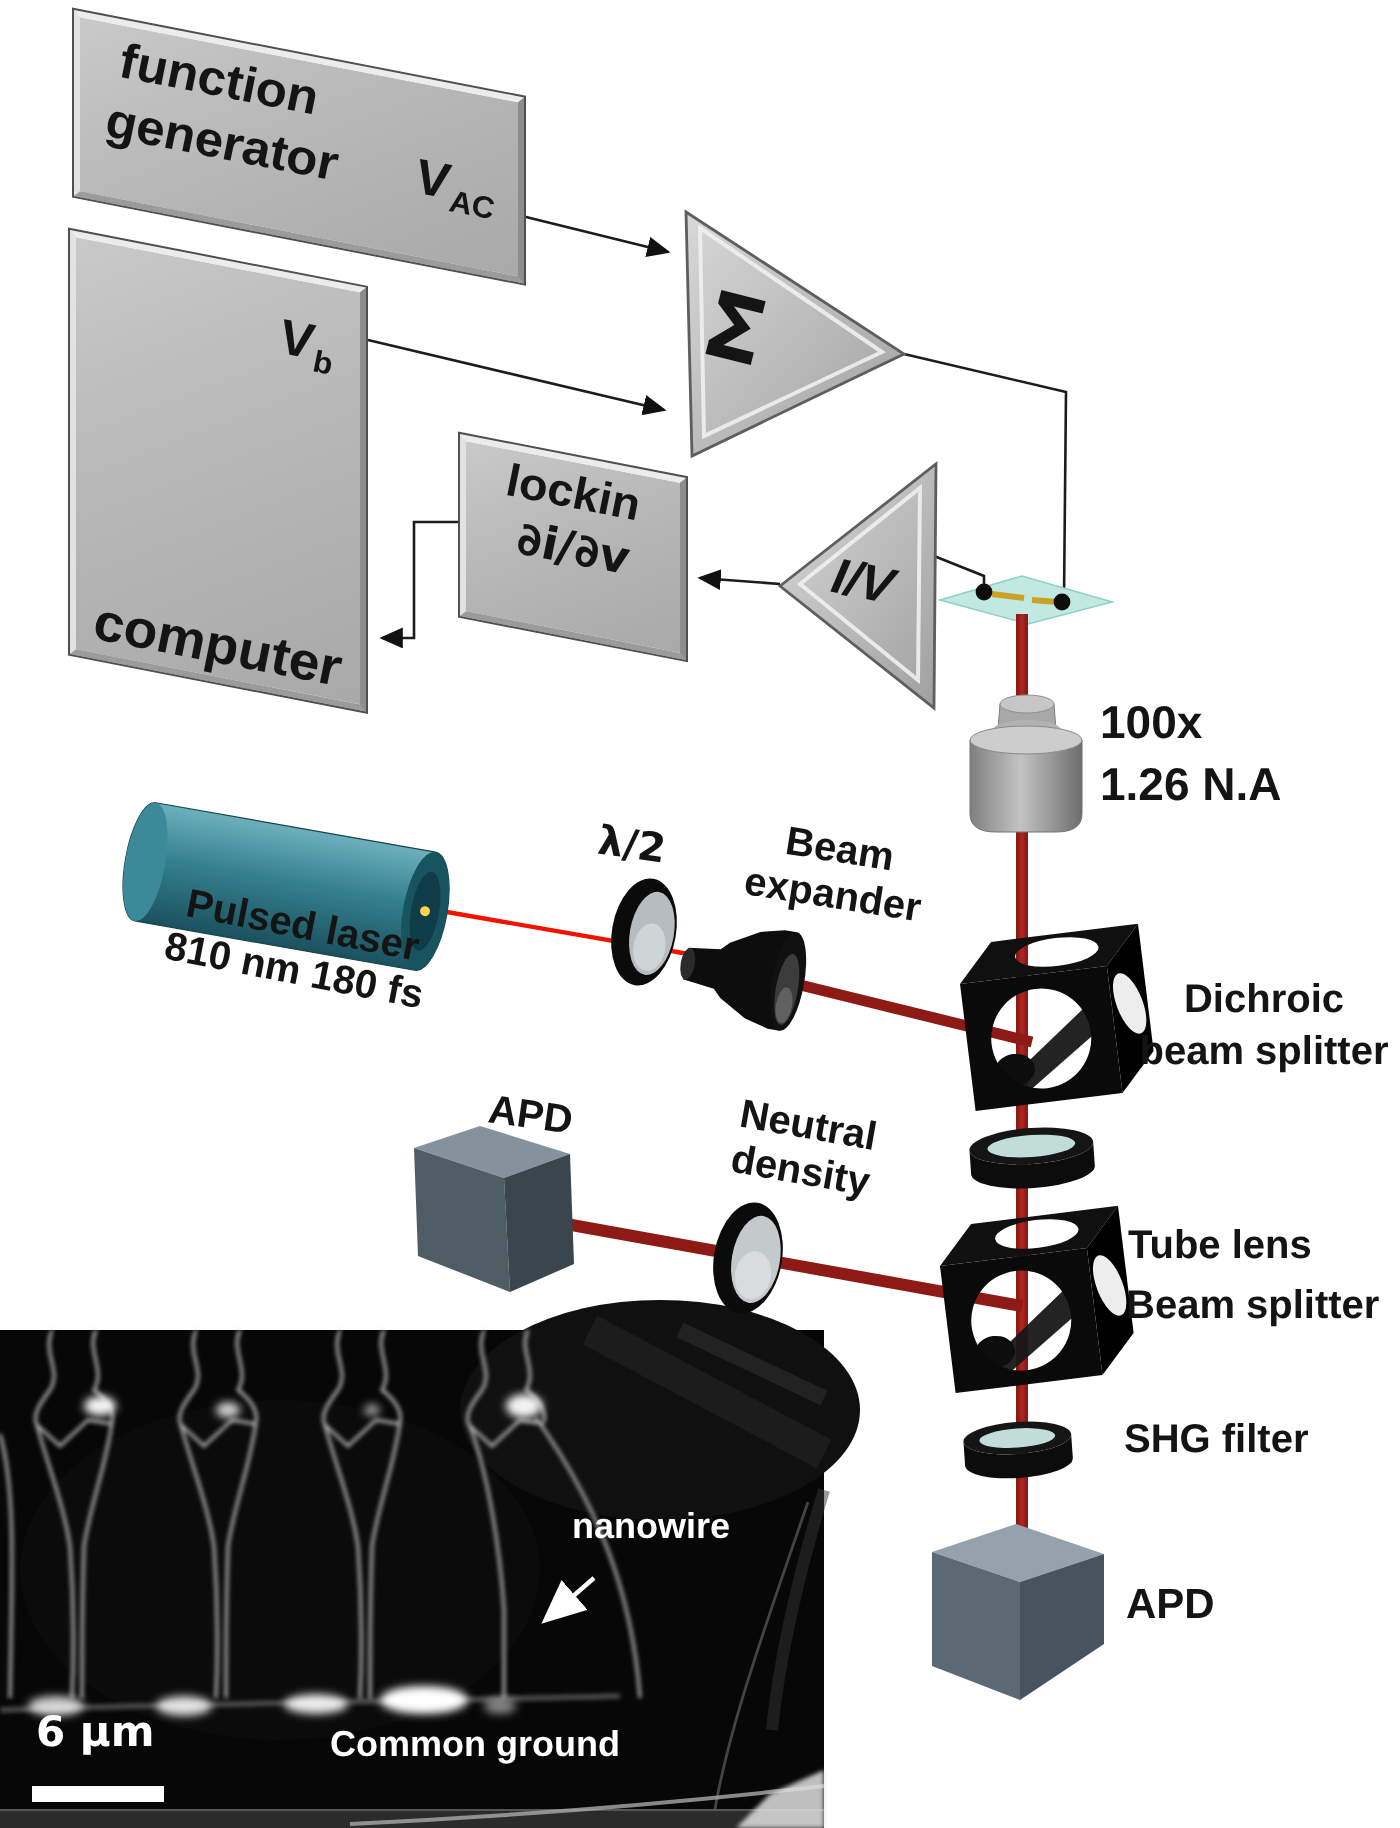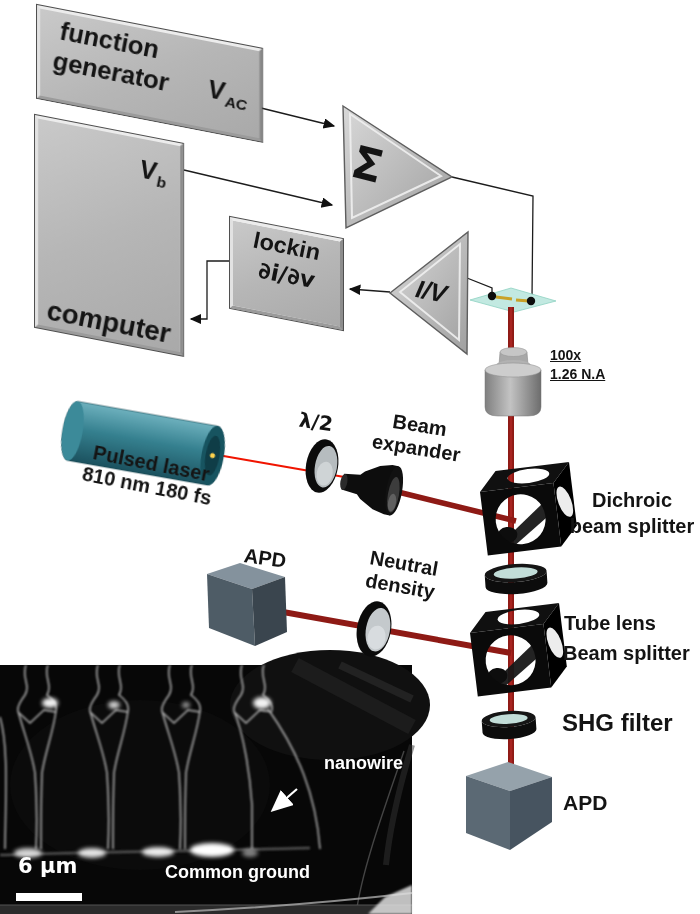--- a/index.html
+++ b/index.html
@@ -228,21 +228,21 @@
 </div>
 
 <div class="panel ctr" style="left:230px;top:217px;width:113px;height:91px;">
   <div class="lbl it" style="left:0;right:0;top:2px;font-size:23px;">lockin</div>
   <div class="lbl it glyph" style="left:0;right:0;top:31px;font-size:23px;">∂i/∂v</div>
 </div>
 
 <div class="lbl glyph" style="left:352px;top:139px;font-size:45px;transform:rotate(14deg);">Σ</div>
 <div class="lbl it" style="left:416px;top:277px;font-size:25px;transform:rotate(12deg);">I/V</div>
 
-<div class="lbl" style="left:550px;top:346px;font-size:14px;line-height:1.35;text-decoration:underline;">
+<div class="lbl" style="left:550px;top:346px;font-size:23px;line-height:1.35;">
   <div>100x</div>
   <div>1.26 N.A</div>
 </div>
 <div class="lbl ctr" style="left:70px;top:452px;width:158px;font-size:20px;transform:rotate(11deg);">
   <div>Pulsed laser</div>
   <div>810 nm 180 fs</div>
 </div>
 <div class="lbl glyph" style="left:299px;top:411px;font-size:20px;transform:rotate(8deg);">λ/2</div>
 <div class="lbl ctr" style="left:366px;top:414px;width:104px;font-size:20px;transform:rotate(9deg);">
   <div>Beam</div>
@@ -252,20 +252,20 @@
   <div>Dichroic</div>
   <div>beam splitter</div>
 </div>
 <div class="lbl" style="left:564px;top:564px;font-size:20px;margin-top:48px;">Tube lens</div>
 <div class="lbl" style="left:244px;top:547px;font-size:20px;transform:rotate(8deg);">APD</div>
 <div class="lbl ctr" style="left:356px;top:552px;width:92px;font-size:20px;transform:rotate(10deg);">
   <div>Neutral</div>
   <div>density</div>
 </div>
 <div class="lbl" style="left:563px;top:642px;font-size:20px;">Beam splitter</div>
-<div class="lbl" style="left:562px;top:709px;font-size:24px;">SHG filter</div>
+<div class="lbl" style="left:562px;top:709px;font-size:20px;">SHG filter</div>
 <div class="lbl" style="left:563px;top:791px;font-size:21px;">APD</div>
 
-<div class="lbl white" style="left:286px;top:753px;font-size:18px;margin-left:38px;">nanowire</div>
+<div class="lbl white" style="left:286px;top:753px;font-size:18px;">nanowire</div>
 <div class="lbl white glyph" style="left:18px;top:854px;font-size:21px;">6 μm</div>
 <div class="lbl white" style="left:165px;top:862px;font-size:18px;">Common ground</div>
 
 </div>
 
 </body></html>

